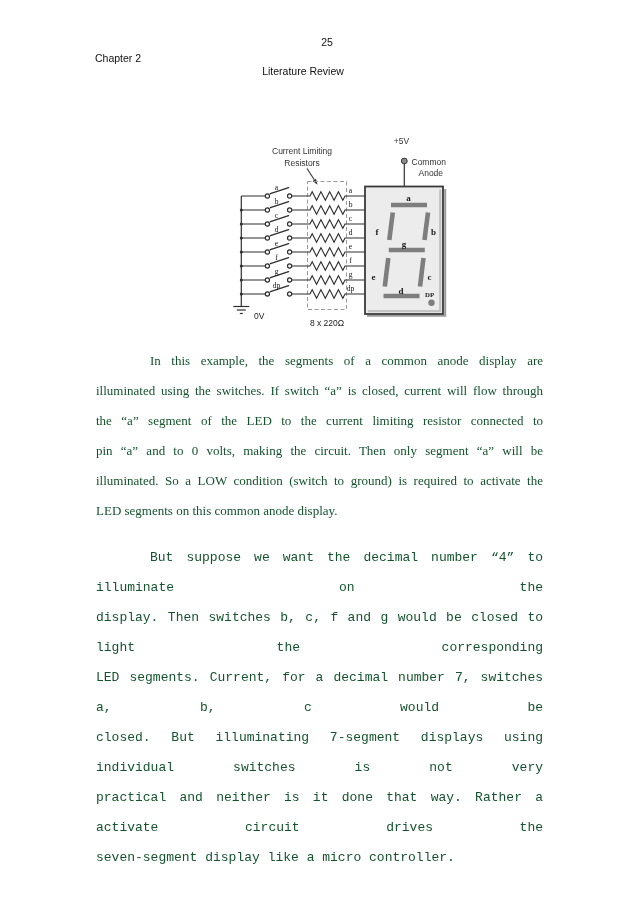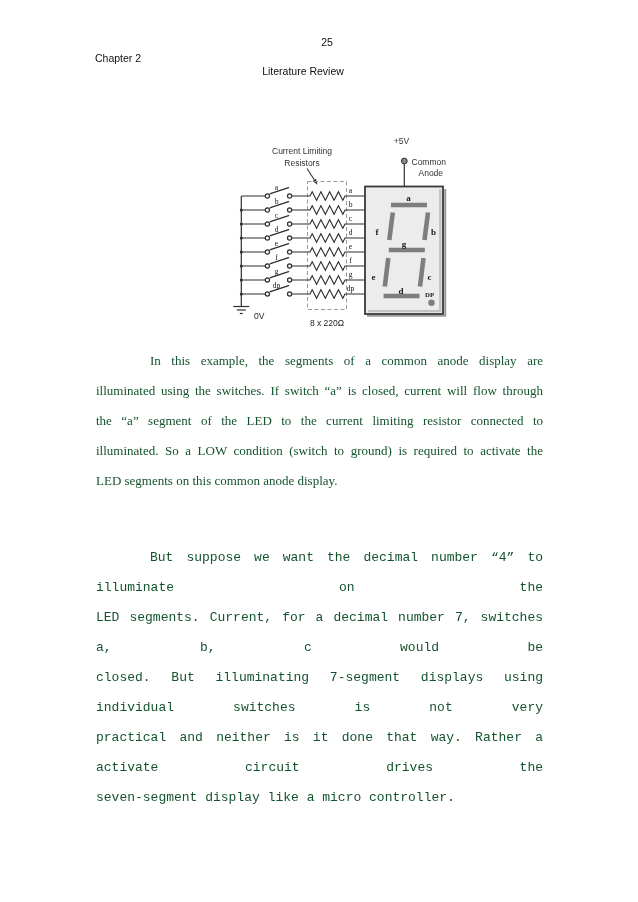--- a/index.html
+++ b/index.html
@@ -187,25 +187,27 @@
           <text x="209.5" y="167" font-size="6.8">DP</text>
         </g>
       </g>
     </svg>
   </div>
 
   <div class="para para-1">
     <span class="tline first">In this example, the segments of a common anode display are</span>
     <span class="tline">illuminated using the switches. If switch “a” is closed, current will flow through</span>
     <span class="tline">the “a” segment of the LED to the current limiting resistor connected to</span>
+    <span class="tline">pin “a” and to 0 volts, making the circuit. Then only segment “a” will be</span>
     <span class="tline">illuminated. So a LOW condition (switch to ground) is required to activate the</span>
     <span class="tline last">LED segments on this common anode display.</span>
   </div>
 
   <div class="para para-2">
     <span class="tline first">But suppose we want the decimal number “4” to illuminate on the</span>
+    <span class="tline">display. Then switches b, c, f and g would be closed to light the corresponding</span>
     <span class="tline">LED segments. Current, for a decimal number 7, switches a, b, c would be</span>
     <span class="tline">closed. But illuminating 7-segment displays using individual switches is not very</span>
     <span class="tline">practical and neither is it done that way. Rather a activate circuit drives the</span>
     <span class="tline last">seven-segment display like a micro controller.</span>
   </div>
 
 </div>
 
 </body></html>

